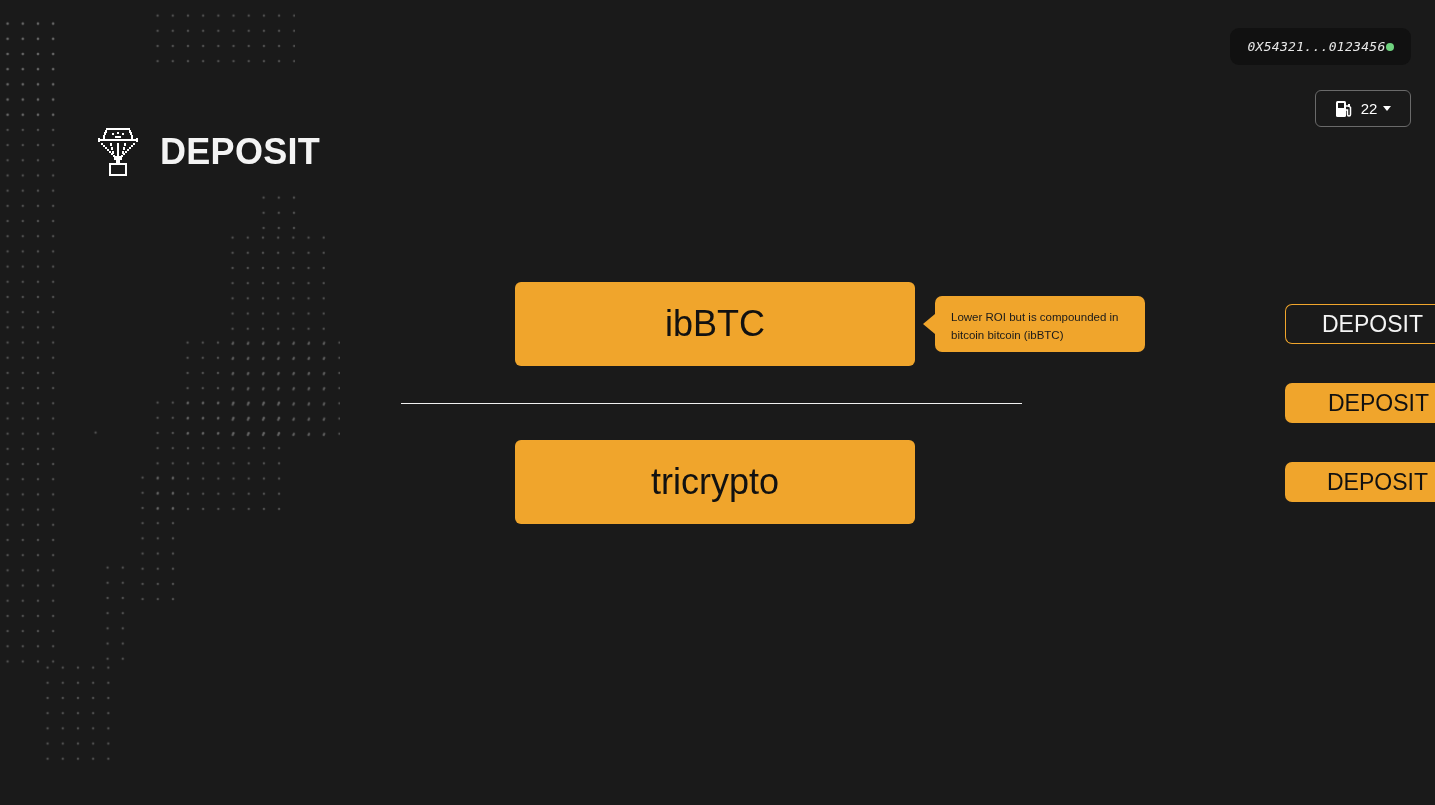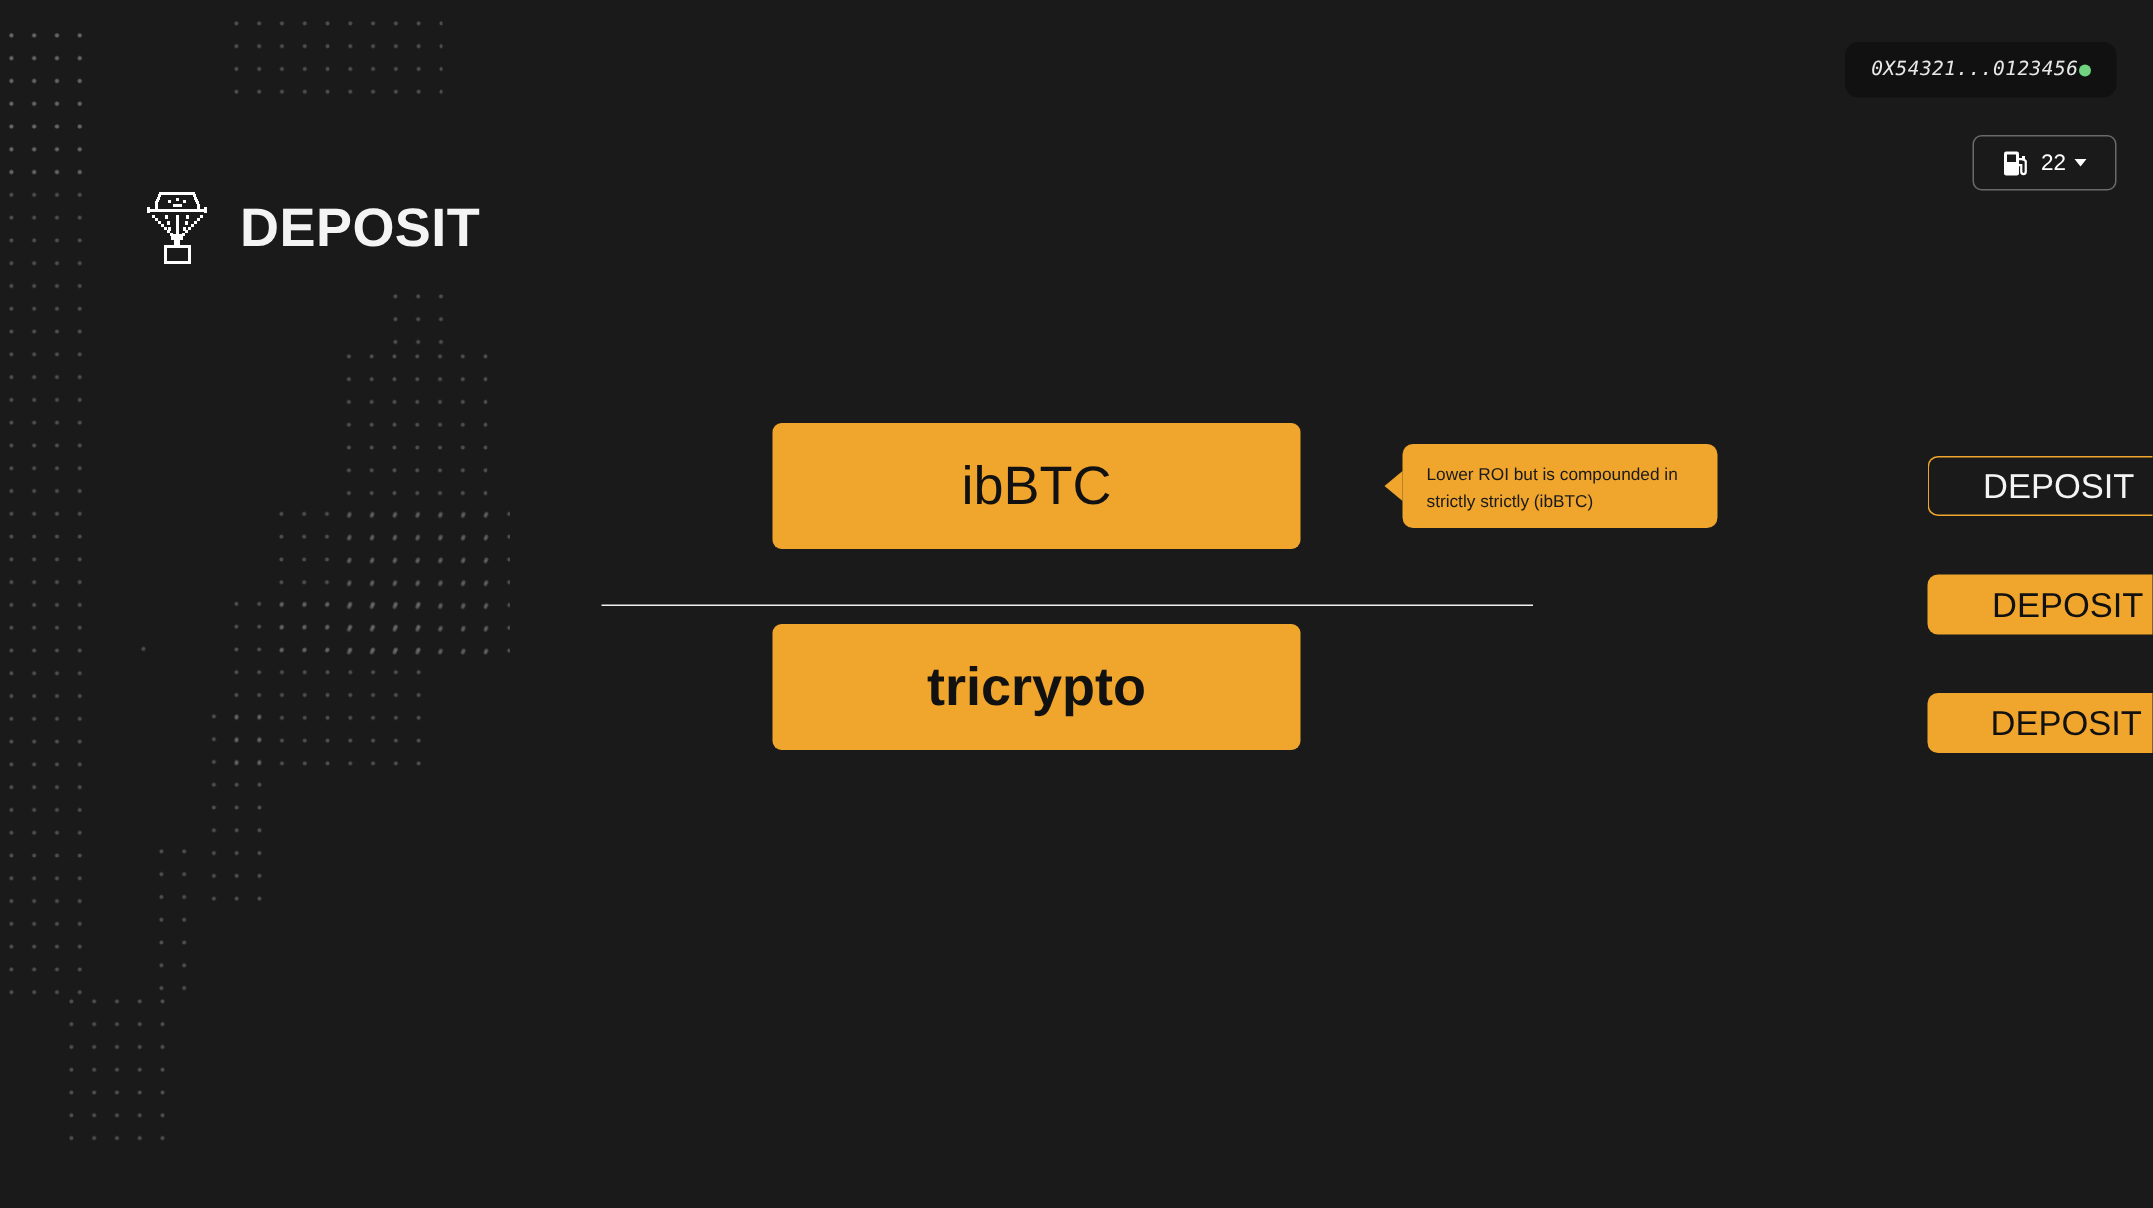--- a/index.html
+++ b/index.html
@@ -50,28 +50,28 @@
       border: 1px solid #6a6a6a; border-radius: 6px; background: #1a1a1a;
       display: flex; align-items: center; justify-content: center; gap: 8px;
       cursor: pointer;
     }
     .gas-icon { width: 18px; height: 18px; display: block; }
     .gas-value { font-size: 15px; color: #ffffff; }
     .caret { width: 0; height: 0; border-left: 4px solid transparent; border-right: 4px solid transparent; border-top: 5px solid #ffffff; margin-left: -2px; }
 
     
     .vault-btn {
-      position: absolute; left: 515px; width: 352px; height: 84px;
+      position: absolute; left: 515px; width: 400px; height: 84px;
       background: #f0a52c; border: none; border-radius: 6px;
       display: flex; align-items: center; justify-content: center;
       font-family: "Liberation Sans", sans-serif; font-size: 36px; color: #111111;
       cursor: pointer;
     }
     .vault-btn.ibbtc { top: 282px; }
-    .vault-btn.tricrypto { top: 416px; font-weight: bold; }
+    .vault-btn.tricrypto { top: 440px; }
 
     .divider {
       position: absolute; left: 401px; top: 403px; width: 621px; height: 1px;
       background: #f0f0f0;
     }
 
     
     .tooltip {
       position: absolute; left: 935px; top: 296px; width: 210px; height: 56px;
       background: #f0a52c; border-radius: 7px;
@@ -171,21 +171,21 @@
       <path d="M11 6 L14 6 L15.5 7.5 L15.5 14.5 Q15.5 16 14 16 Q12.5 16 12.5 14.5 L12.5 10 L11 10" fill="none" stroke="#ffffff" stroke-width="1.5"></path>
       <rect x="13" y="4" width="2" height="3" fill="#ffffff"></rect>
     </svg>
     <span class="gas-value">22</span>
     <span class="caret"></span>
   </div>
 
   <button class="vault-btn ibbtc">ibBTC</button>
 
   <div class="tooltip">
-    <span>Lower ROI but is compounded in strictly strictly (ibBTC)</span>
+    <span>Lower ROI but is compounded in bitcoin bitcoin (ibBTC)</span>
   </div>
 
   <div class="divider"></div>
 
   <button class="vault-btn tricrypto">tricrypto</button>
 
   <div class="nav-btn active">
     <span>DEPOSIT</span>
   </div>
   <div class="nav-btn wallet">

